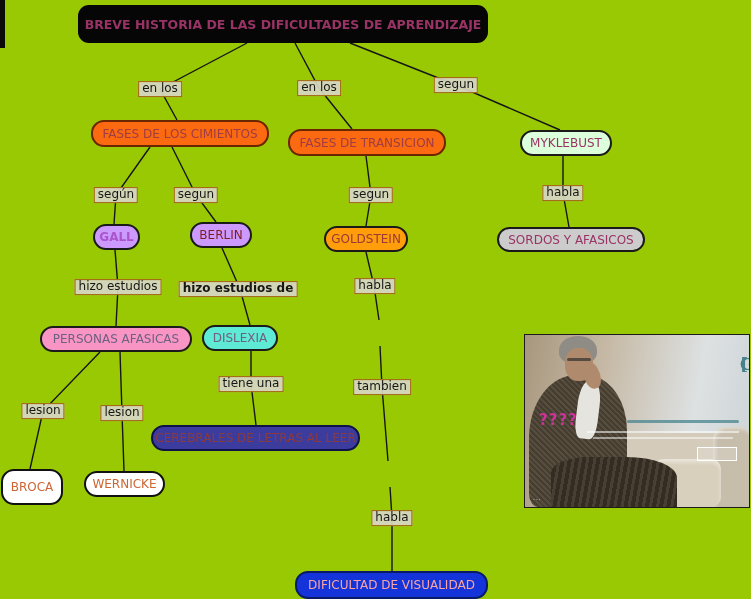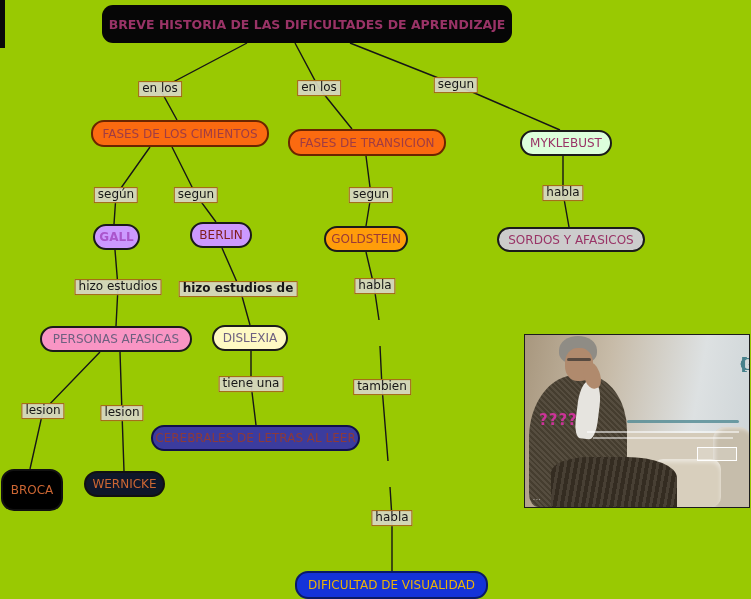--- a/index.html
+++ b/index.html
@@ -14,21 +14,21 @@
     position:absolute; box-sizing:border-box;
     display:flex; align-items:center; justify-content:center;
     border:2px solid #1a1a1a; border-radius:13px;
     font-size:12px; white-space:nowrap; text-align:center;
     line-height:1;
   }
   .title-node{
     position:absolute; left:78px; top:5px; width:410px; height:38px;
     box-sizing:border-box; background:#060606; border-radius:11px;
     display:flex; align-items:center; justify-content:center;
-    color:#993366; font-weight:bold; font-size:12.5px; white-space:nowrap;margin-left:24px;
+    color:#993366; font-weight:bold; font-size:12.5px; white-space:nowrap;
   }
   .edge-label{
     position:absolute; transform:translate(-50%,-50%);
     background:rgba(215,215,198,0.92); border:1px solid #a16207;
     color:#161616; font-size:12px; line-height:1.15; padding:0 3px;
     white-space:nowrap;
   }
   .left-strip{position:absolute; left:0; top:0; width:5px; height:48px; background:#0a0a0a;}
   
   .photo{
@@ -113,25 +113,25 @@
     <div class="ph-specks">...</div>
   </div>
 <div class="node" style="left: 91px; top: 120px; width: 178px; height: 27px; background: rgb(251, 106, 16); border-color: rgb(107, 37, 0); color: rgb(160, 60, 68);">FASES DE LOS CIMIENTOS</div>
     <div class="node" style="left: 288px; top: 129px; width: 158px; height: 27px; background: rgb(251, 106, 16); border-color: rgb(107, 37, 0); color: rgb(160, 60, 68);">FASES DE TRANSICION</div>
     <div class="node" style="left: 520px; top: 130px; width: 92px; height: 26px; background: rgb(220, 255, 220); border-color: rgb(26, 26, 26); color: rgb(153, 51, 102);">MYKLEBUST</div>
     <div class="node" style="left: 93px; top: 224px; width: 47px; height: 26px; background: rgb(204, 153, 255); border-color: rgb(26, 26, 26); color: rgb(170, 85, 204); font-weight: bold;">GALL</div>
     <div class="node" style="left: 190px; top: 222px; width: 62px; height: 26px; background: rgb(204, 153, 255); border-color: rgb(26, 26, 26); color: #7f1d1d;">BERLIN</div>
     <div class="node" style="left: 324px; top: 226px; width: 84px; height: 26px; background: rgb(255, 157, 10); border-color: rgb(26, 26, 26); color: rgb(153, 57, 57);">GOLDSTEIN</div>
     <div class="node" style="left: 497px; top: 227px; width: 148px; height: 25px; background: rgb(204, 204, 204); border-color: rgb(26, 26, 26); color: rgb(153, 51, 102);">SORDOS Y AFASICOS</div>
     <div class="node" style="left: 40px; top: 326px; width: 152px; height: 26px; background: rgb(249, 149, 196); border-color: rgb(26, 26, 26); color: rgb(110, 96, 128);">PERSONAS AFASICAS</div>
-    <div class="node" style="left: 212px; top: 325px; width: 76px; height: 26px; background: #fef9c3; border-color: rgb(26, 26, 26); color: rgb(110, 96, 128);">DISLEXIA</div>
+    <div class="node" style="left: 202px; top: 325px; width: 76px; height: 26px; background: #5eead4; border-color: rgb(26, 26, 26); color: rgb(110, 96, 128);">DISLEXIA</div>
     <div class="node" style="left: 151px; top: 425px; width: 209px; height: 26px; background: rgb(60, 60, 158); border-color: rgb(16, 16, 74); color: rgb(140, 58, 58);">CEREBRALES DE LETRAS AL LEER</div>
-    <div class="node" style="left: 1px; top: 469px; width: 62px; height: 42px; background: #000000; border-color: rgb(17, 17, 17); color: rgb(204, 102, 51); text-align: right;">BROCA</div>
-    <div class="node" style="left: 84px; top: 471px; width: 81px; height: 26px; background: #0f172a; border-color: rgb(17, 17, 17); color: rgb(204, 102, 51);">WERNICKE</div>
-    <div class="node" style="left: 295px; top: 571px; width: 193px; height: 28px; background: rgb(20, 51, 216); border-color: rgb(10, 26, 102); color: #eab308;">DIFICULTAD DE VISUALIDAD</div>
+    <div class="node" style="left: 1px; top: 469px; width: 62px; height: 36px; background: #ffffff; border-color: rgb(17, 17, 17); color: rgb(204, 102, 51); text-align: right;">BROCA</div>
+    <div class="node" style="left: 84px; top: 471px; width: 81px; height: 26px; background: #ffffff; border-color: rgb(17, 17, 17); color: rgb(204, 102, 51);">WERNICKE</div>
+    <div class="node" style="left: 295px; top: 571px; width: 193px; height: 28px; background: rgb(20, 51, 216); border-color: rgb(10, 26, 102); color: #fca5a5;">DIFICULTAD DE VISUALIDAD</div>
     <div class="edge-label" style="left: 160px; top: 89px;">en los</div>
     <div class="edge-label" style="left: 319px; top: 88px;">en los</div>
     <div class="edge-label" style="left: 456px; top: 85px;">segun</div>
     <div class="edge-label" style="left: 116px; top: 195px;">según</div>
     <div class="edge-label" style="left: 196px; top: 195px;">segun</div>
     <div class="edge-label" style="left: 371px; top: 195px;">segun</div>
     <div class="edge-label" style="left: 563px; top: 193px;">habla</div>
     <div class="edge-label" style="left: 118px; top: 287px;">hizo estudios</div>
     <div class="edge-label" style="left: 238px; top: 289px; font-weight: bold;">hizo estudios de</div>
     <div class="edge-label" style="left: 375px; top: 286px;">habla</div>

